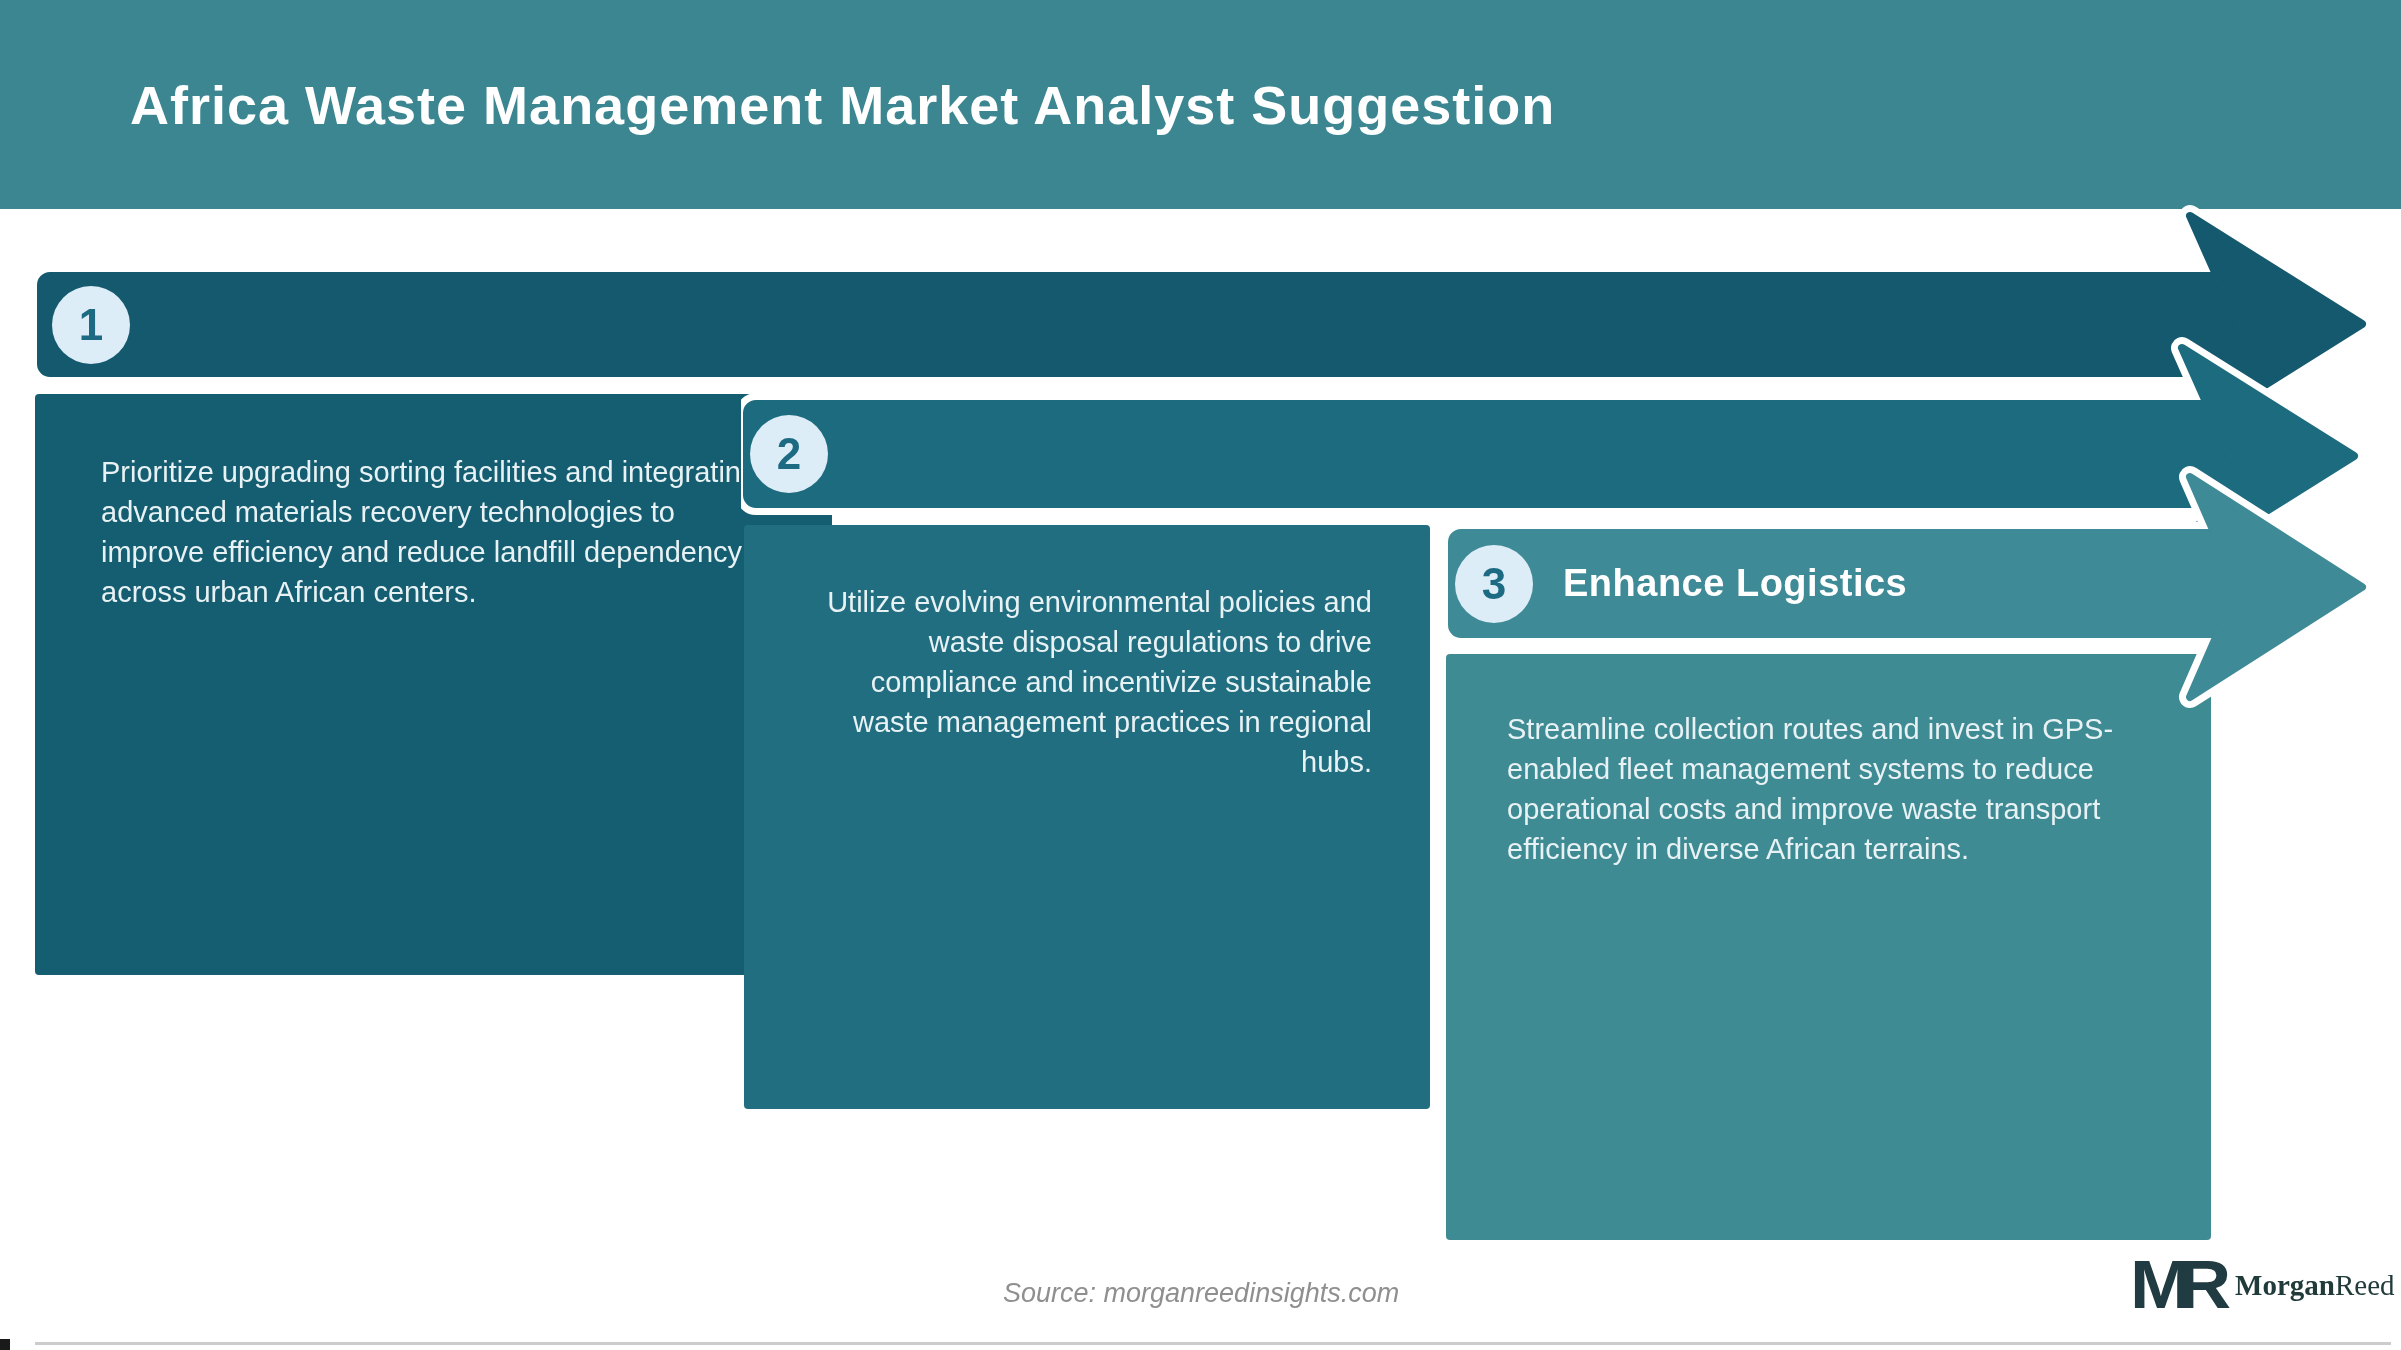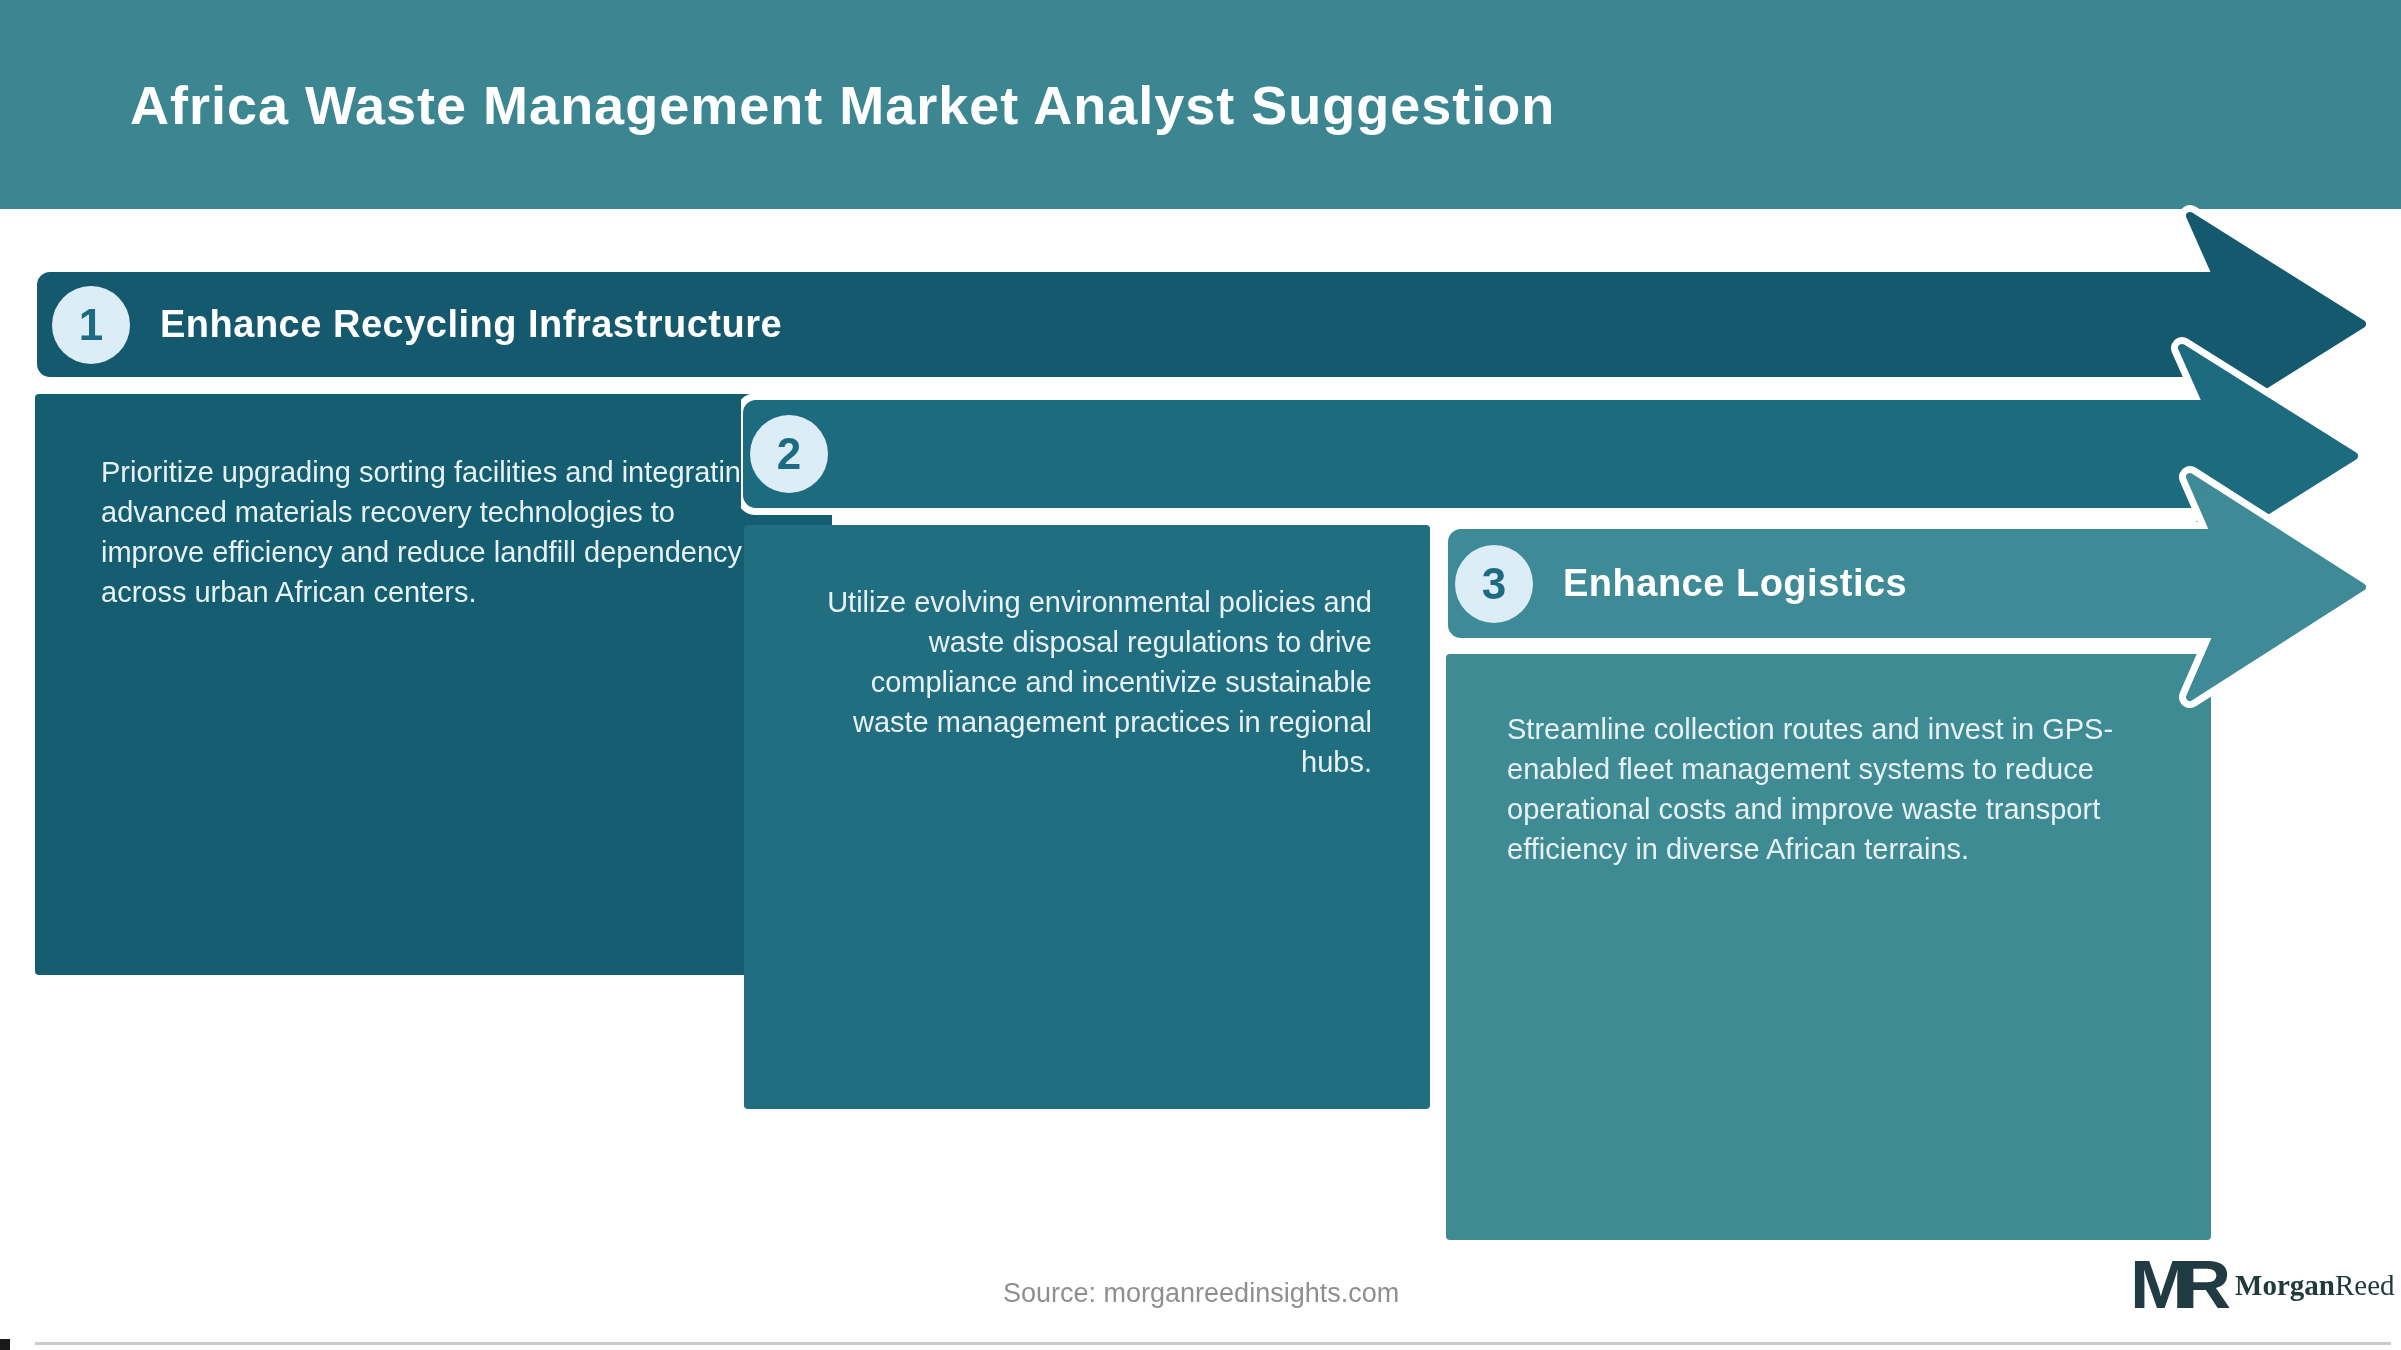--- a/index.html
+++ b/index.html
@@ -56,21 +56,21 @@
   .box1{left:35px;top:394px;width:797px;height:581px;background:#155e72;}
   .box1 p{padding:58px 66px 0 66px;}
   .box2{left:744px;top:525px;width:686px;height:584px;background:#206e80;text-align:right;}
   .box2 p{padding:57px 58px 0 58px;}
   .box3{left:1446px;top:654px;width:765px;height:586px;background:#3f8b94;}
   .box3 p{padding:55px 62px 0 61px;}
 
   
   .source{
     position:absolute;left:1003px;top:1278px;
-    color:#8f8f8f;font-size:27px;z-index:5;
+    color:#8f8f8f;font-size:27px;z-index:5;font-style:italic;
   }
   .logo{
     position:absolute;left:2130px;top:1255px;display:flex;align-items:center;gap:10px;z-index:5;
   }
   .monogram{
     color:#203b41;font-size:74px;font-weight:700;letter-spacing:-14px;
     line-height:60px;transform:scaleY(0.92);
     font-family:"Liberation Sans", sans-serif;
   }
   .logoText{display:flex;flex-direction:row;line-height:30px;margin-left:8px;gap:8px;}
@@ -126,21 +126,20 @@
     <g stroke="#3e8a96" stroke-width="8" stroke-linejoin="round" fill="#3e8a96">
       <rect x="6" y="72" width="785" height="101" rx="9"></rect>
       <polygon points="744,16 916,126 744,236 792,126"></polygon>
     </g>
   </svg>
 
   <div class="bannerRow row1">
     <div class="numBadge">
       <span>1</span>
     </div>
-    <div class="bannerLabel">Enhance Recycling Infrastructure</div>
   </div>
 
   <div class="bannerRow row2">
     <div class="numBadge">
       <span>2</span>
     </div>
   </div>
 
   <div class="bannerRow row3">
     <div class="numBadge">

